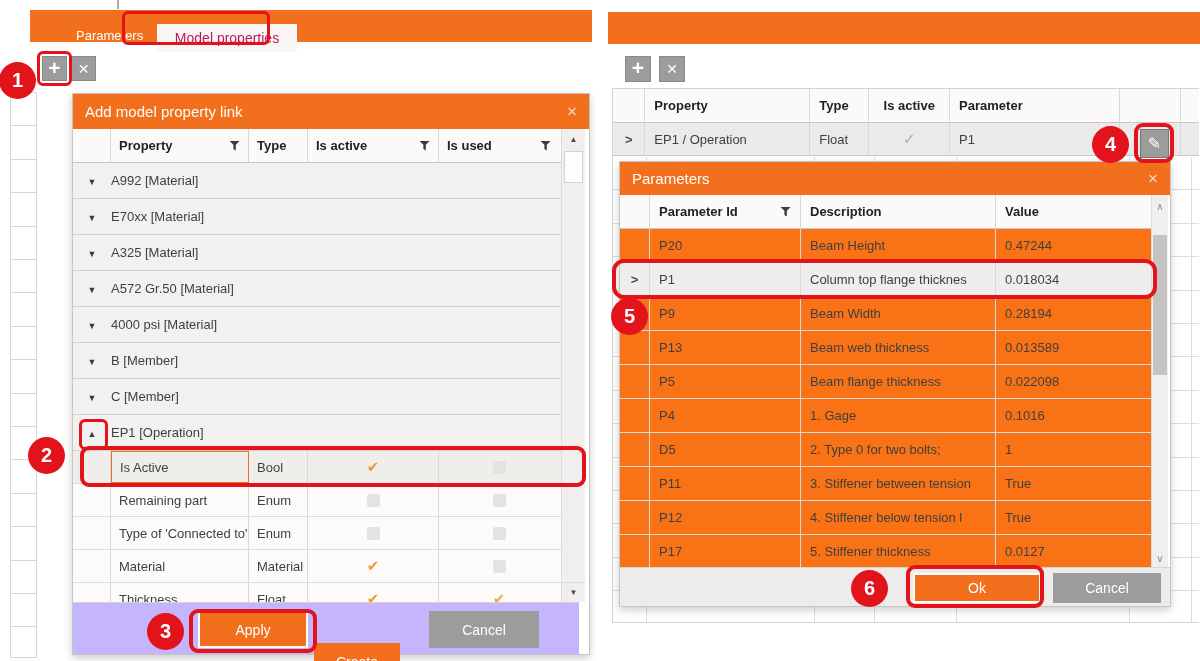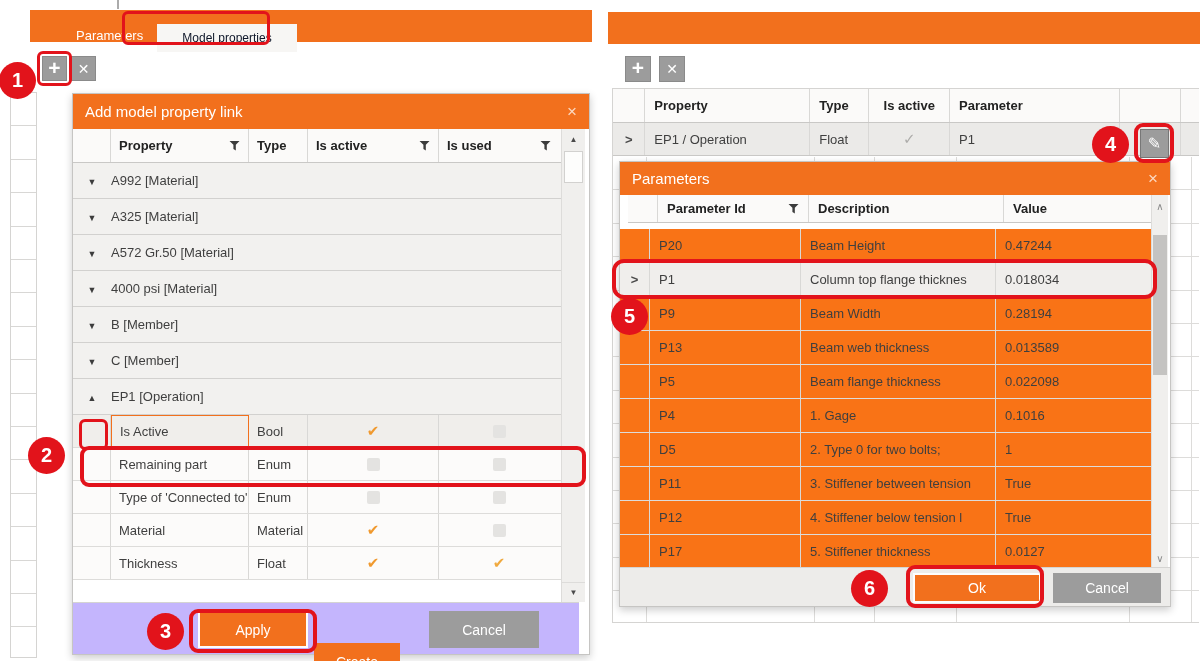--- a/index.html
+++ b/index.html
@@ -7,22 +7,22 @@
   .stage {
     position:relative; width:1200px; height:661px; overflow:hidden;
     font-family:"Liberation Sans","DejaVu Sans",sans-serif;
     color:#3f3f3f; font-size:13px; background:#fff;
   }
   
   .abs { position:absolute; }
   .tabbar { position:absolute; background:#F2701D; }
   .tab-plain { position:absolute; color:#fff; font-size:13px; }
   .tab-active {
-    position:absolute; background:#F7F6F4; color:#0f172a;
-    display:flex; align-items:center; justify-content:center; font-size:12px;
+    position:absolute; background:#F7F6F4; color:#be185d;
+    display:flex; align-items:center; justify-content:center; font-size:14px;
   }
   .toolbtn {
     position:absolute; width:26px; height:26px; background:#9C9C9C;
     color:#fff; display:flex; align-items:center; justify-content:center;
     border:1px solid #8A8A8A;
   }
   .toolbtn.plus { font-size:21px; font-weight:bold; padding-bottom:2px; }
   .toolbtn.del  { font-size:14px; font-weight:bold; }
   .gridstrip { position:absolute; background:
     repeating-linear-gradient(to bottom,#fff 0,#fff 32.4px,#D8D7D5 32.4px,#D8D7D5 33.4px);
@@ -108,21 +108,21 @@
   .vline { position:absolute; top:0; bottom:0; width:1px; background:#DDDCDA; }
   .rowarrow { color:#4A4A4A; font-weight:bold; font-size:13px; }
   .pencilbtn { position:absolute; left:1140px; top:129px; width:29px; height:29px;
     background:#9C9C9C; border:1px solid #777; color:#fff; font-size:16px;
     display:flex; align-items:center; justify-content:center; z-index:20; }
   
   .rdlg { position:absolute; left:619px; top:161px; width:552px; height:446px;
     background:#fff; border:1px solid #C6C5C3; box-shadow:0 3px 8px rgba(0,0,0,.2); z-index:10; }
   .rdlg-title { position:absolute; left:0; top:0; right:0; height:33px; background:#F2701D;
     color:#fff; font-size:15px; display:flex; align-items:center; padding:0 12px; }
-  .rdlg-head { position:absolute; left:8px; top:33px; width:531px; height:28px; display:flex;
+  .rdlg-head { position:absolute; left:0; top:33px; width:531px; height:34px; display:flex;
     background:#FBFAF9; border-bottom:1px solid #C9C8C6; font-weight:bold; color:#222; }
   .rdlg-head > div, .prow > div { border-right:1px solid #D9D8D6; display:flex;
     align-items:center; padding:0 9px; overflow:hidden; white-space:nowrap; }
   .pc-a { width:30px; justify-content:center; padding:0 !important; }
   .pc-id { width:151px; } .pc-d { width:195px; } .pc-v { width:155px; border-right:none !important; }
   .rdlg-body { position:absolute; left:0; top:67px; width:531px; height:340px; overflow:hidden; }
   .prow { display:flex; height:34px; background:#f97316; border-bottom:1px solid #DDDCDA; }
   .prow.sel { background:#F0EEEC; }
   .rdlg-scroll { position:absolute; right:2px; top:33px; width:17px; height:374px;
     background:#F0EFED; border-left:1px solid #DDDCDA; }
@@ -180,20 +180,24 @@
         </div>
     </div>
 
     <div class="ldlg-body">
       <div class="grow">
         <span class="garrow" data-state="collapsed"></span>
         <span>A992 [Material]</span>
         </div>
       <div class="grow">
         <span class="garrow" data-state="collapsed"></span>
+        <span>E70xx [Material]</span>
+        </div>
+      <div class="grow">
+        <span class="garrow" data-state="collapsed"></span>
         <span>A325 [Material]</span>
         </div>
       <div class="grow">
         <span class="garrow" data-state="collapsed"></span>
         <span>A572 Gr.50 [Material]</span>
         </div>
       <div class="grow">
         <span class="garrow" data-state="collapsed"></span>
         <span>4000 psi [Material]</span>
         </div>

